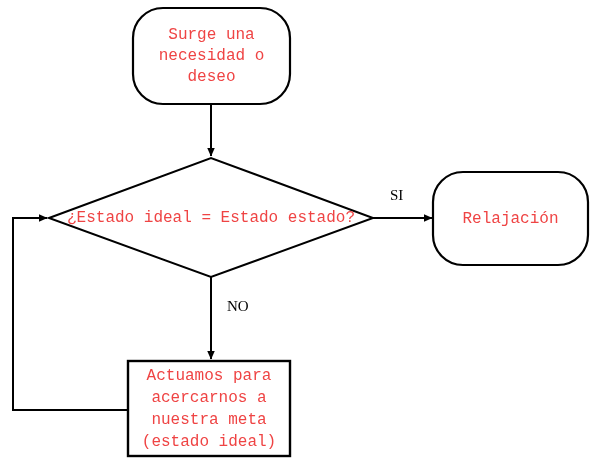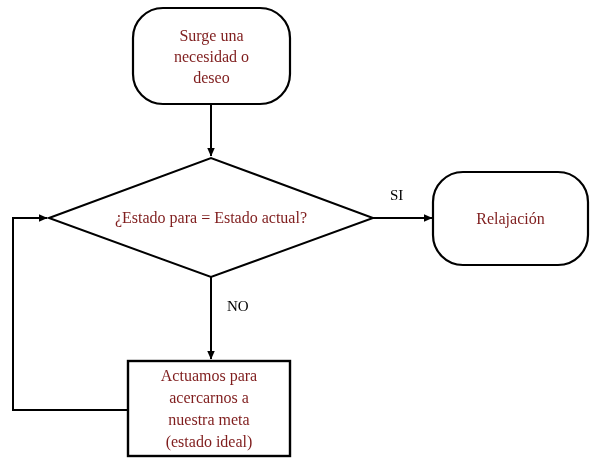--- a/index.html
+++ b/index.html
@@ -23,22 +23,22 @@
     top: 0;
     width: 603px;
     height: 461px;
   }
   .node-text {
     position: absolute;
     display: flex;
     align-items: center;
     justify-content: center;
     text-align: center;
-    color: #7f1d1d;
-    font-family: Liberation Serif, serif;
+    color: #ef4444;
+    font-family: Liberation Mono, monospace;
     pointer-events: none;
     white-space: pre-line;
   }
   #start-node-label {
     left: 133px;
     top: 8px;
     width: 157px;
     height: 96px;
     font-size: 16px;
     line-height: 21px;
@@ -110,21 +110,21 @@
 
     <line x1="211" y1="277" x2="211" y2="359" stroke="#000000" stroke-width="2" marker-end="url(#arrowhead)"></line>
 
     <polyline points="128,410 13,410 13,218 47,218" fill="none" stroke="#000000" stroke-width="2" marker-end="url(#arrowhead)"></polyline>
   </svg>
 
   <div class="node-text" id="start-node-label">Surge una
 necesidad o
 deseo</div>
 
-  <div class="node-text" id="decision-node-label">¿Estado para = Estado actual?</div>
+  <div class="node-text" id="decision-node-label">¿Estado ideal = Estado estado?</div>
 
   <div class="node-text" id="action-node-label">Actuamos para
 acercarnos a
 nuestra meta
 (estado ideal)</div>
 
   <div class="node-text" id="relax-node-label">Relajación</div>
 
   <div class="edge-label" id="edge-label-si">SI</div>
 

